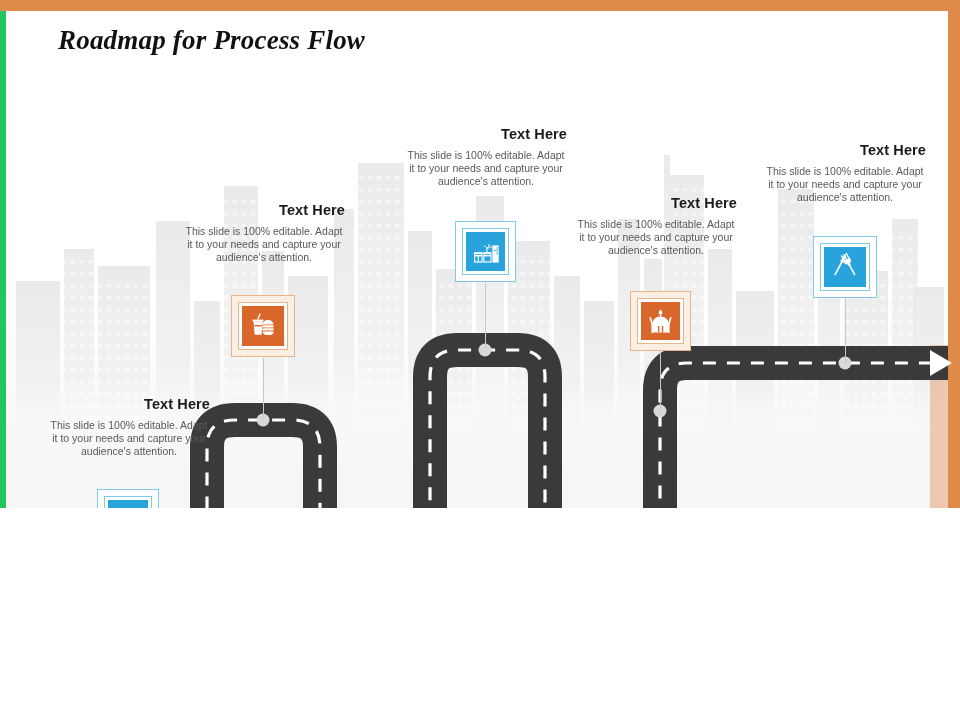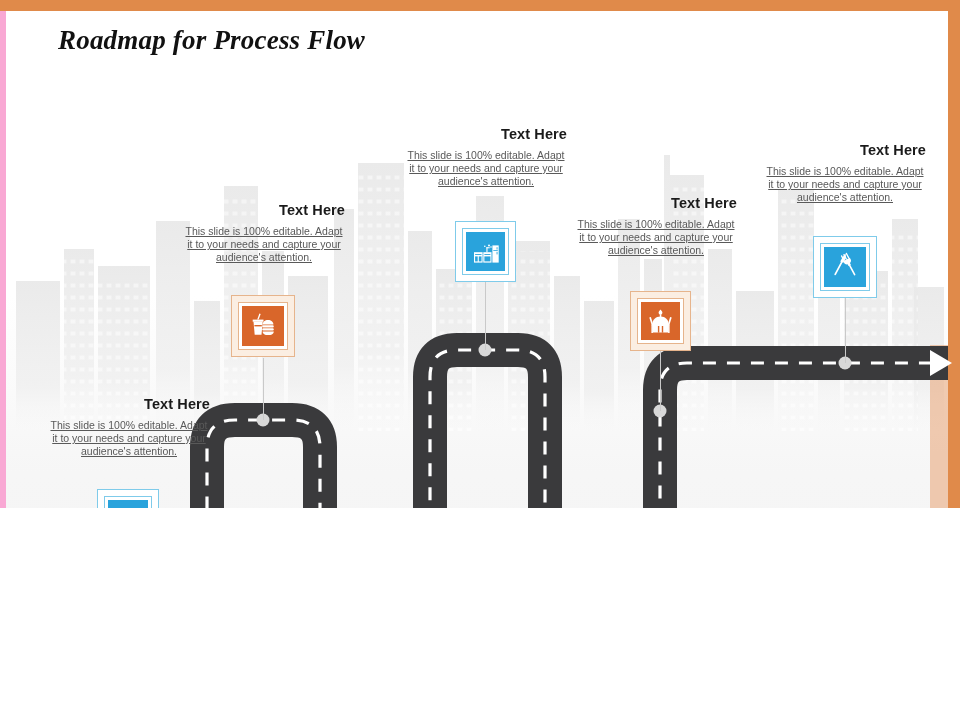--- a/index.html
+++ b/index.html
@@ -5,21 +5,21 @@
   * { box-sizing: border-box; margin: 0; padding: 0; }
   html, body {
     width: 960px; height: 720px;
     background: #ffffff;
     font-family: "Liberation Sans", sans-serif;
     overflow: hidden;
   }
   #slide {
     position: relative;
     width: 960px; height: 508px;
-    background: #f9a8d4;
+    background: #22c55e;
     overflow: hidden;
   }
 
   
   .bar-top {
     position: absolute; left: 0; top: 0;
     width: 960px; height: 11px;
     background: #e08a4a;
   }
   .bar-right {
@@ -71,21 +71,21 @@
   
   .ms { position: absolute; z-index: 20; }
   .ms .hdr {
     font-size: 14.5px; font-weight: bold; color: #1a1a1a;
     text-align: right; letter-spacing: .1px;
     white-space: nowrap;
   }
   .ms .body {
     margin-top: 7px;
     font-size: 10.5px; line-height: 13.2px;
-    color: #595959; text-align: center; text-decoration: underline;
+    color: #595959; text-align: center;
   }
 
   
   .stem {
     position: absolute;
     width: 1px; background: #c9c9c9;
     z-index: 9;
   }
 
   

